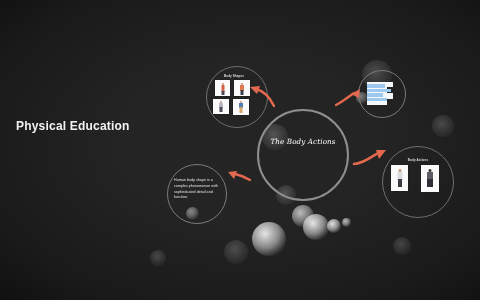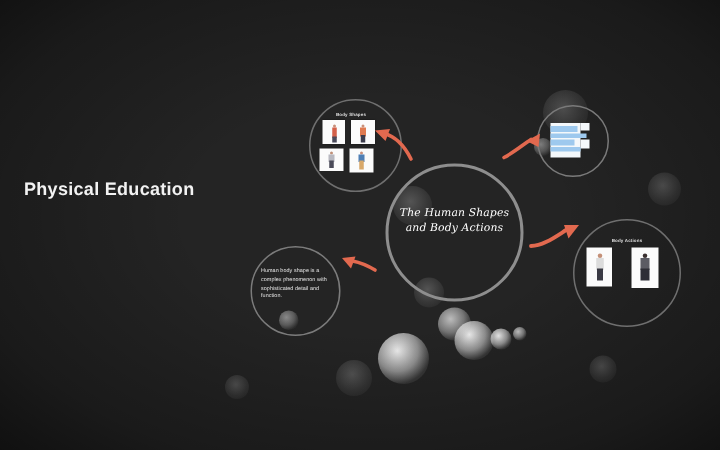--- a/index.html
+++ b/index.html
@@ -213,22 +213,21 @@
   <div class="bokeh-dim" style="left:224px; top:240px; width:24px; height:24px;"></div>
   <div class="bokeh-dim" style="left:393px; top:237px; width:18px; height:18px;"></div>
   <div class="bokeh-dim" style="left:150px; top:250px; width:16px; height:16px;"></div>
   <div class="bokeh-dim" style="left:432px; top:115px; width:22px; height:22px;"></div>
   <div class="vignette"></div>
 
   <div id="title">Physical Education</div>
 
   <div id="center-ring" class="ring"></div>
   <div id="center-label">
-    <div>The Human Shapes</div>
-    <div>and Body Actions</div>
+    <div>The Body Actions</div>
   </div>
 
   <div id="text-ring" class="ring"></div>
   <div id="text-body">Human body shape is a complex phenomenon with sophisticated detail and function.</div>
 
   <div id="shapes-ring" class="ring"></div>
   <div id="shapes-caption" class="thumb-caption">Body Shapes</div>
 
   <div id="sc1" class="card">
     <div class="fig-head" style="top:3px; width:2px; height:2px; background:#c8907a;"></div>

